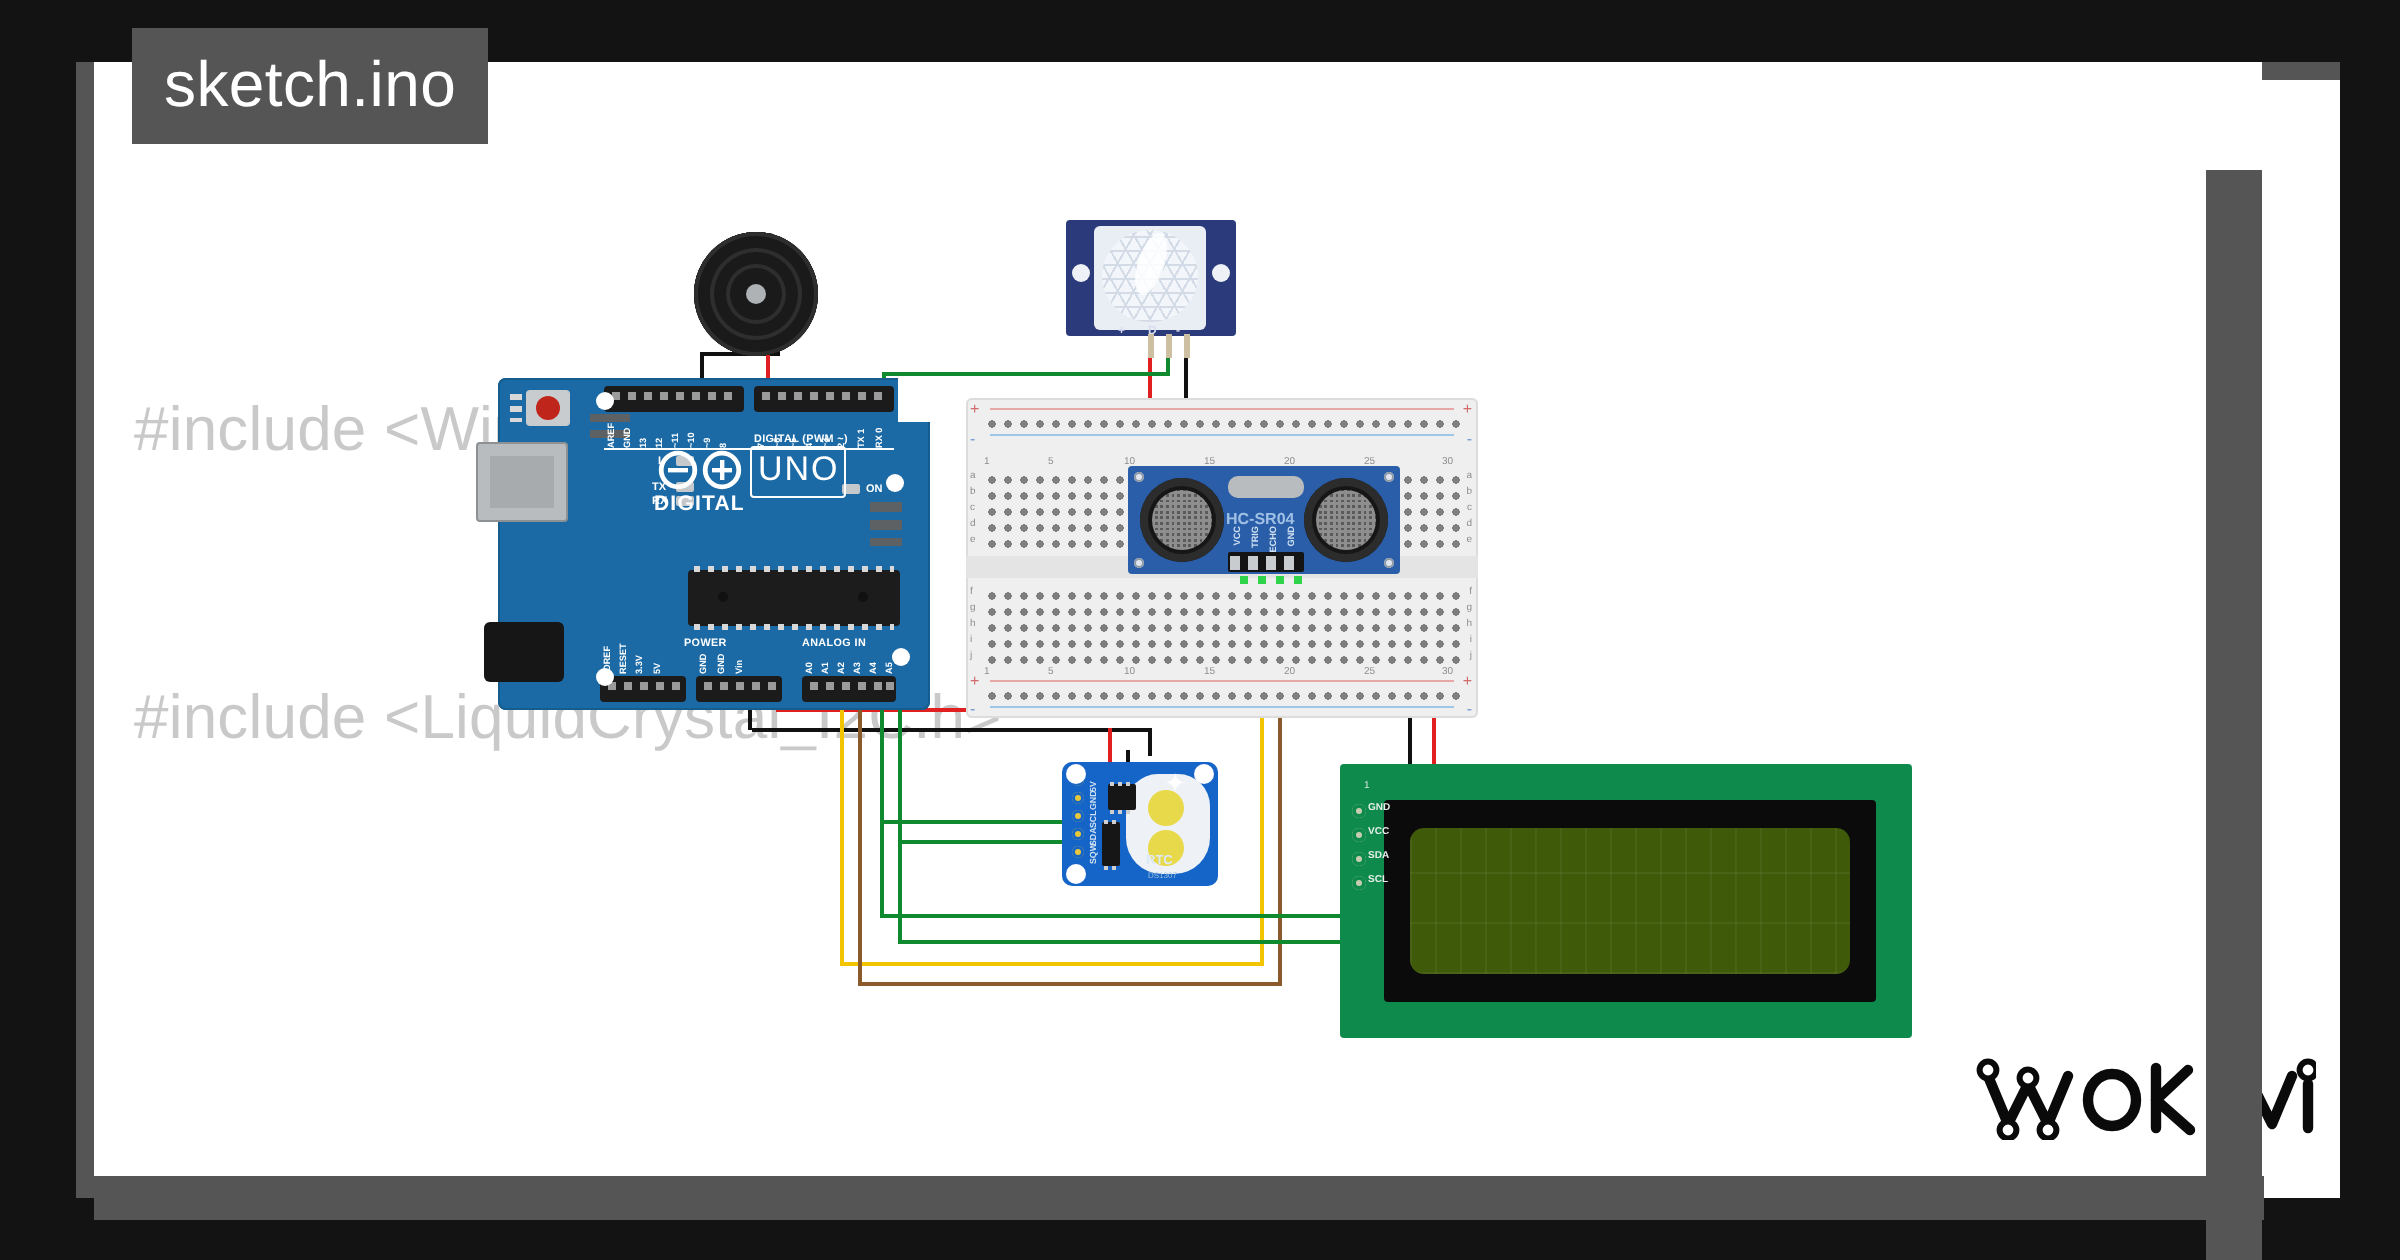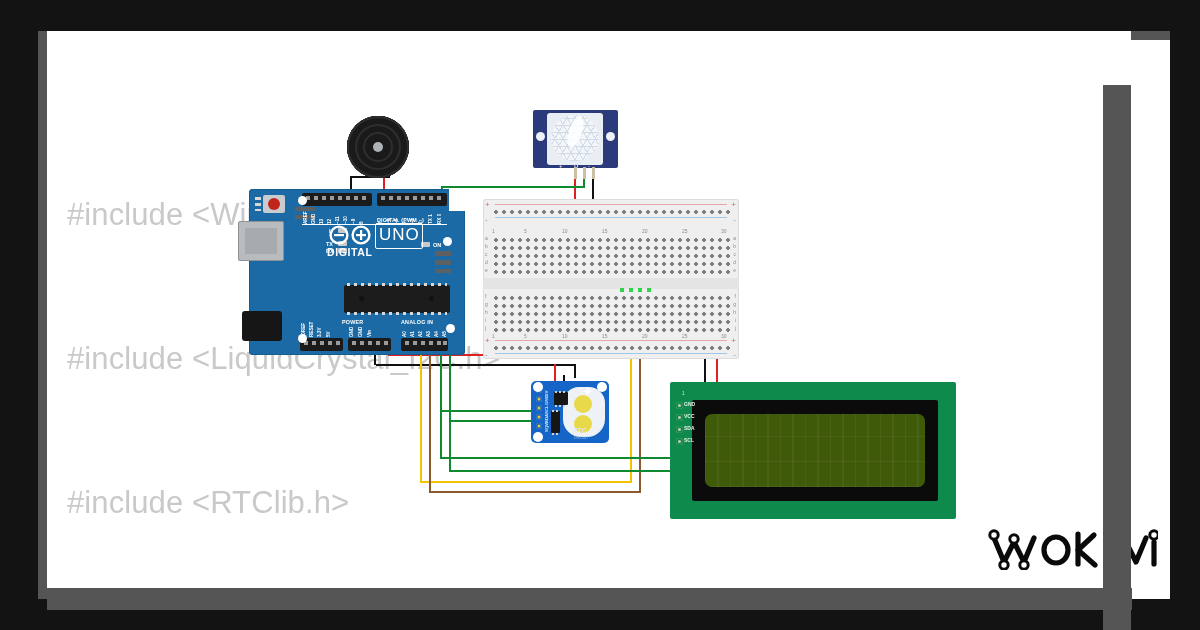--- a/index.html
+++ b/index.html
@@ -188,21 +188,20 @@
 
 <div id="stage">
 
   <div class="backdrop"></div>
 
   <div class="canvas">
 
     <div class="code" style="left:20px;top:64px;">
       <div class="ln">#include &lt;Wire.h&gt;</div>
       <div class="ln">#include &lt;LiquidCrystal_I2C.h&gt;</div>
-      <div class="ln">#include &lt;RTClib.h&gt;</div>
       
       
       
       
       
       
       
       
     </div>
 
@@ -358,20 +357,40 @@
         <div class="bblet" style="right:3px;top:52px;">c</div>
         <div class="bblet" style="right:3px;top:60px;">d</div>
         <div class="bblet" style="right:3px;top:68px;">e</div>
         <div class="bblet" style="right:3px;top:94px;">f</div>
         <div class="bblet" style="right:3px;top:102px;">g</div>
         <div class="bblet" style="right:3px;top:110px;">h</div>
         <div class="bblet" style="right:3px;top:118px;">i</div>
         <div class="bblet" style="right:3px;top:126px;">j</div>
       </div>
 
+      <div class="part sr04">
+        <div class="can canL"></div>
+        <div class="can canR"></div>
+        <div class="xtal"></div>
+        <div class="nm">HC-SR04</div>
+        <div class="sh" style="left:3px;top:3px;"></div>
+        <div class="sh" style="right:3px;top:3px;"></div>
+        <div class="sh" style="left:3px;bottom:3px;"></div>
+        <div class="sh" style="right:3px;bottom:3px;"></div>
+        <div class="plbl" style="left:52px;top:30px;">VCC</div>
+        <div class="plbl" style="left:61px;top:30px;">TRIG</div>
+        <div class="plbl" style="left:70px;top:30px;">ECHO</div>
+        <div class="plbl" style="left:79px;top:30px;">GND</div>
+        <div class="pins">
+          <span style="left:1px;"></span>
+            <span style="left:10px;"></span>
+          <span style="left:19px;"></span>
+            <span style="left:28px;"></span>
+        </div>
+      </div>
 
       <div class="w" style="left:620px;top:288px;width:4px;height:4px;background:#2fd44a;"></div>
       <div class="w" style="left:629px;top:288px;width:4px;height:4px;background:#2fd44a;"></div>
       <div class="w" style="left:638px;top:288px;width:4px;height:4px;background:#2fd44a;"></div>
       <div class="w" style="left:647px;top:288px;width:4px;height:4px;background:#2fd44a;"></div>
 
       <div class="part uno">
         <div class="uno-body"></div>
         <div class="uno-notch"></div>
         <div class="uno-usb"></div>
@@ -535,14 +554,15 @@
       </div>
 
     </div>
   </div>
 
   <div class="sb sb-left"></div>
   <div class="sb sb-right"></div>
   <div class="sb sb-bottom"></div>
   <div class="sb sb-top-right"></div>
 
+  <div class="tab">sketch.ino</div>
 
 </div>
 
 </body></html>

